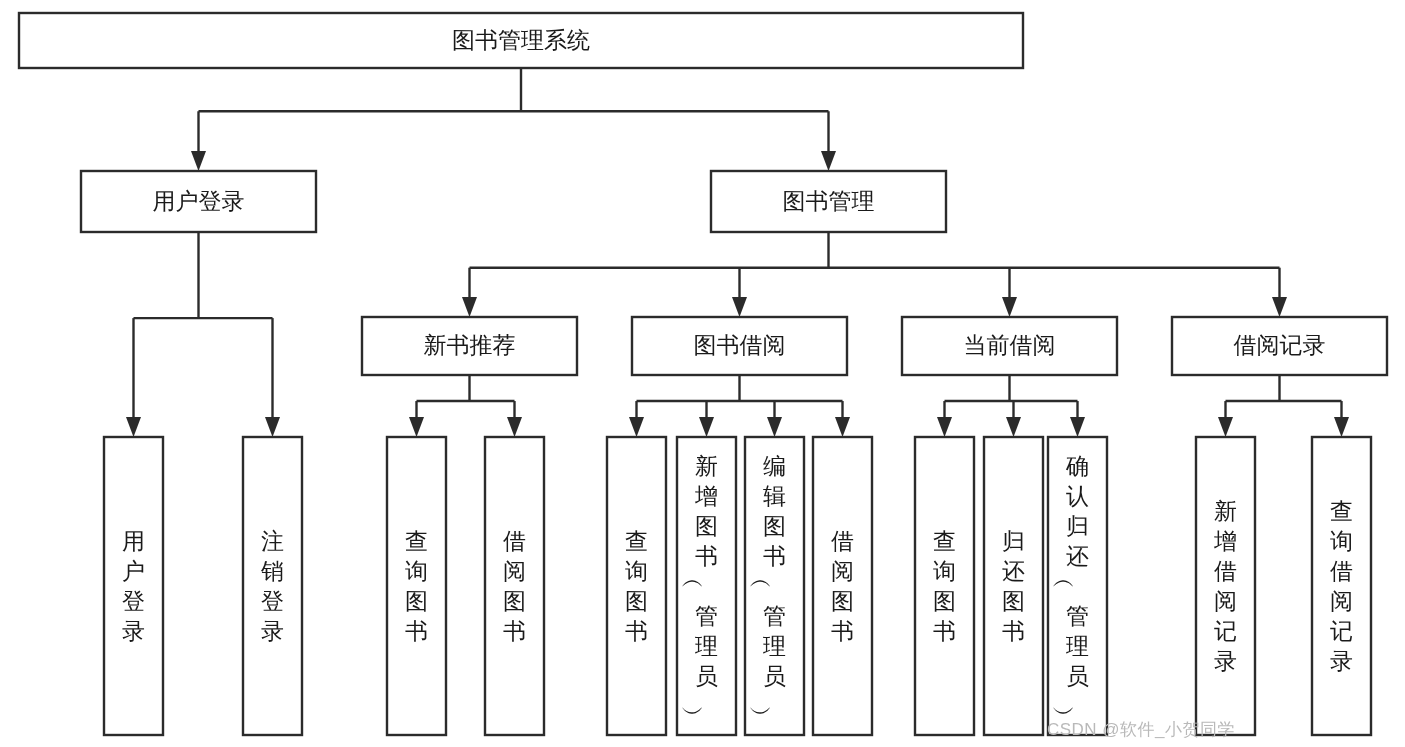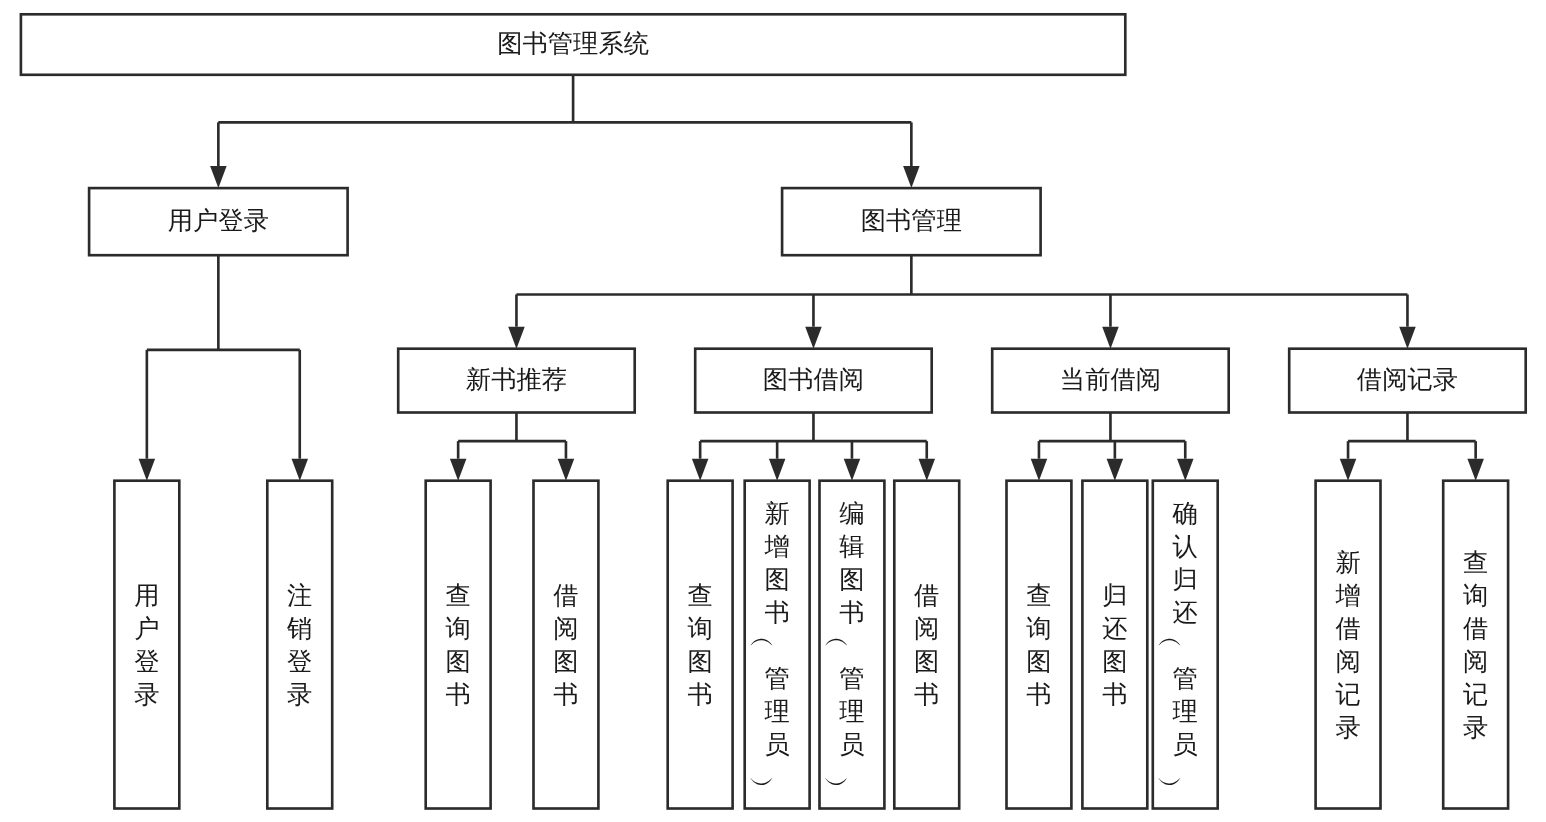--- a/index.html
+++ b/index.html
@@ -217,13 +217,14 @@
         <g>
           <rect x="1196" y="437" width="59" height="298" class="node-box"></rect>
           <text x="1225.5" class="node-label-vertical"><tspan x="1225.5" y="519.4">新</tspan><tspan x="1225.5" y="549.4">增</tspan><tspan x="1225.5" y="579.4">借</tspan><tspan x="1225.5" y="609.4">阅</tspan><tspan x="1225.5" y="639.4">记</tspan><tspan x="1225.5" y="669.4">录</tspan></text>
         </g>
         <g>
           <rect x="1312" y="437" width="59" height="298" class="node-box"></rect>
           <text x="1341.5" class="node-label-vertical"><tspan x="1341.5" y="519.4">查</tspan><tspan x="1341.5" y="549.4">询</tspan><tspan x="1341.5" y="579.4">借</tspan><tspan x="1341.5" y="609.4">阅</tspan><tspan x="1341.5" y="639.4">记</tspan><tspan x="1341.5" y="669.4">录</tspan></text>
         </g>
       </g>
   </svg>
+  <div class="watermark-text">CSDN @软件_小贺同学</div>
 </div>
 
 </body></html>

